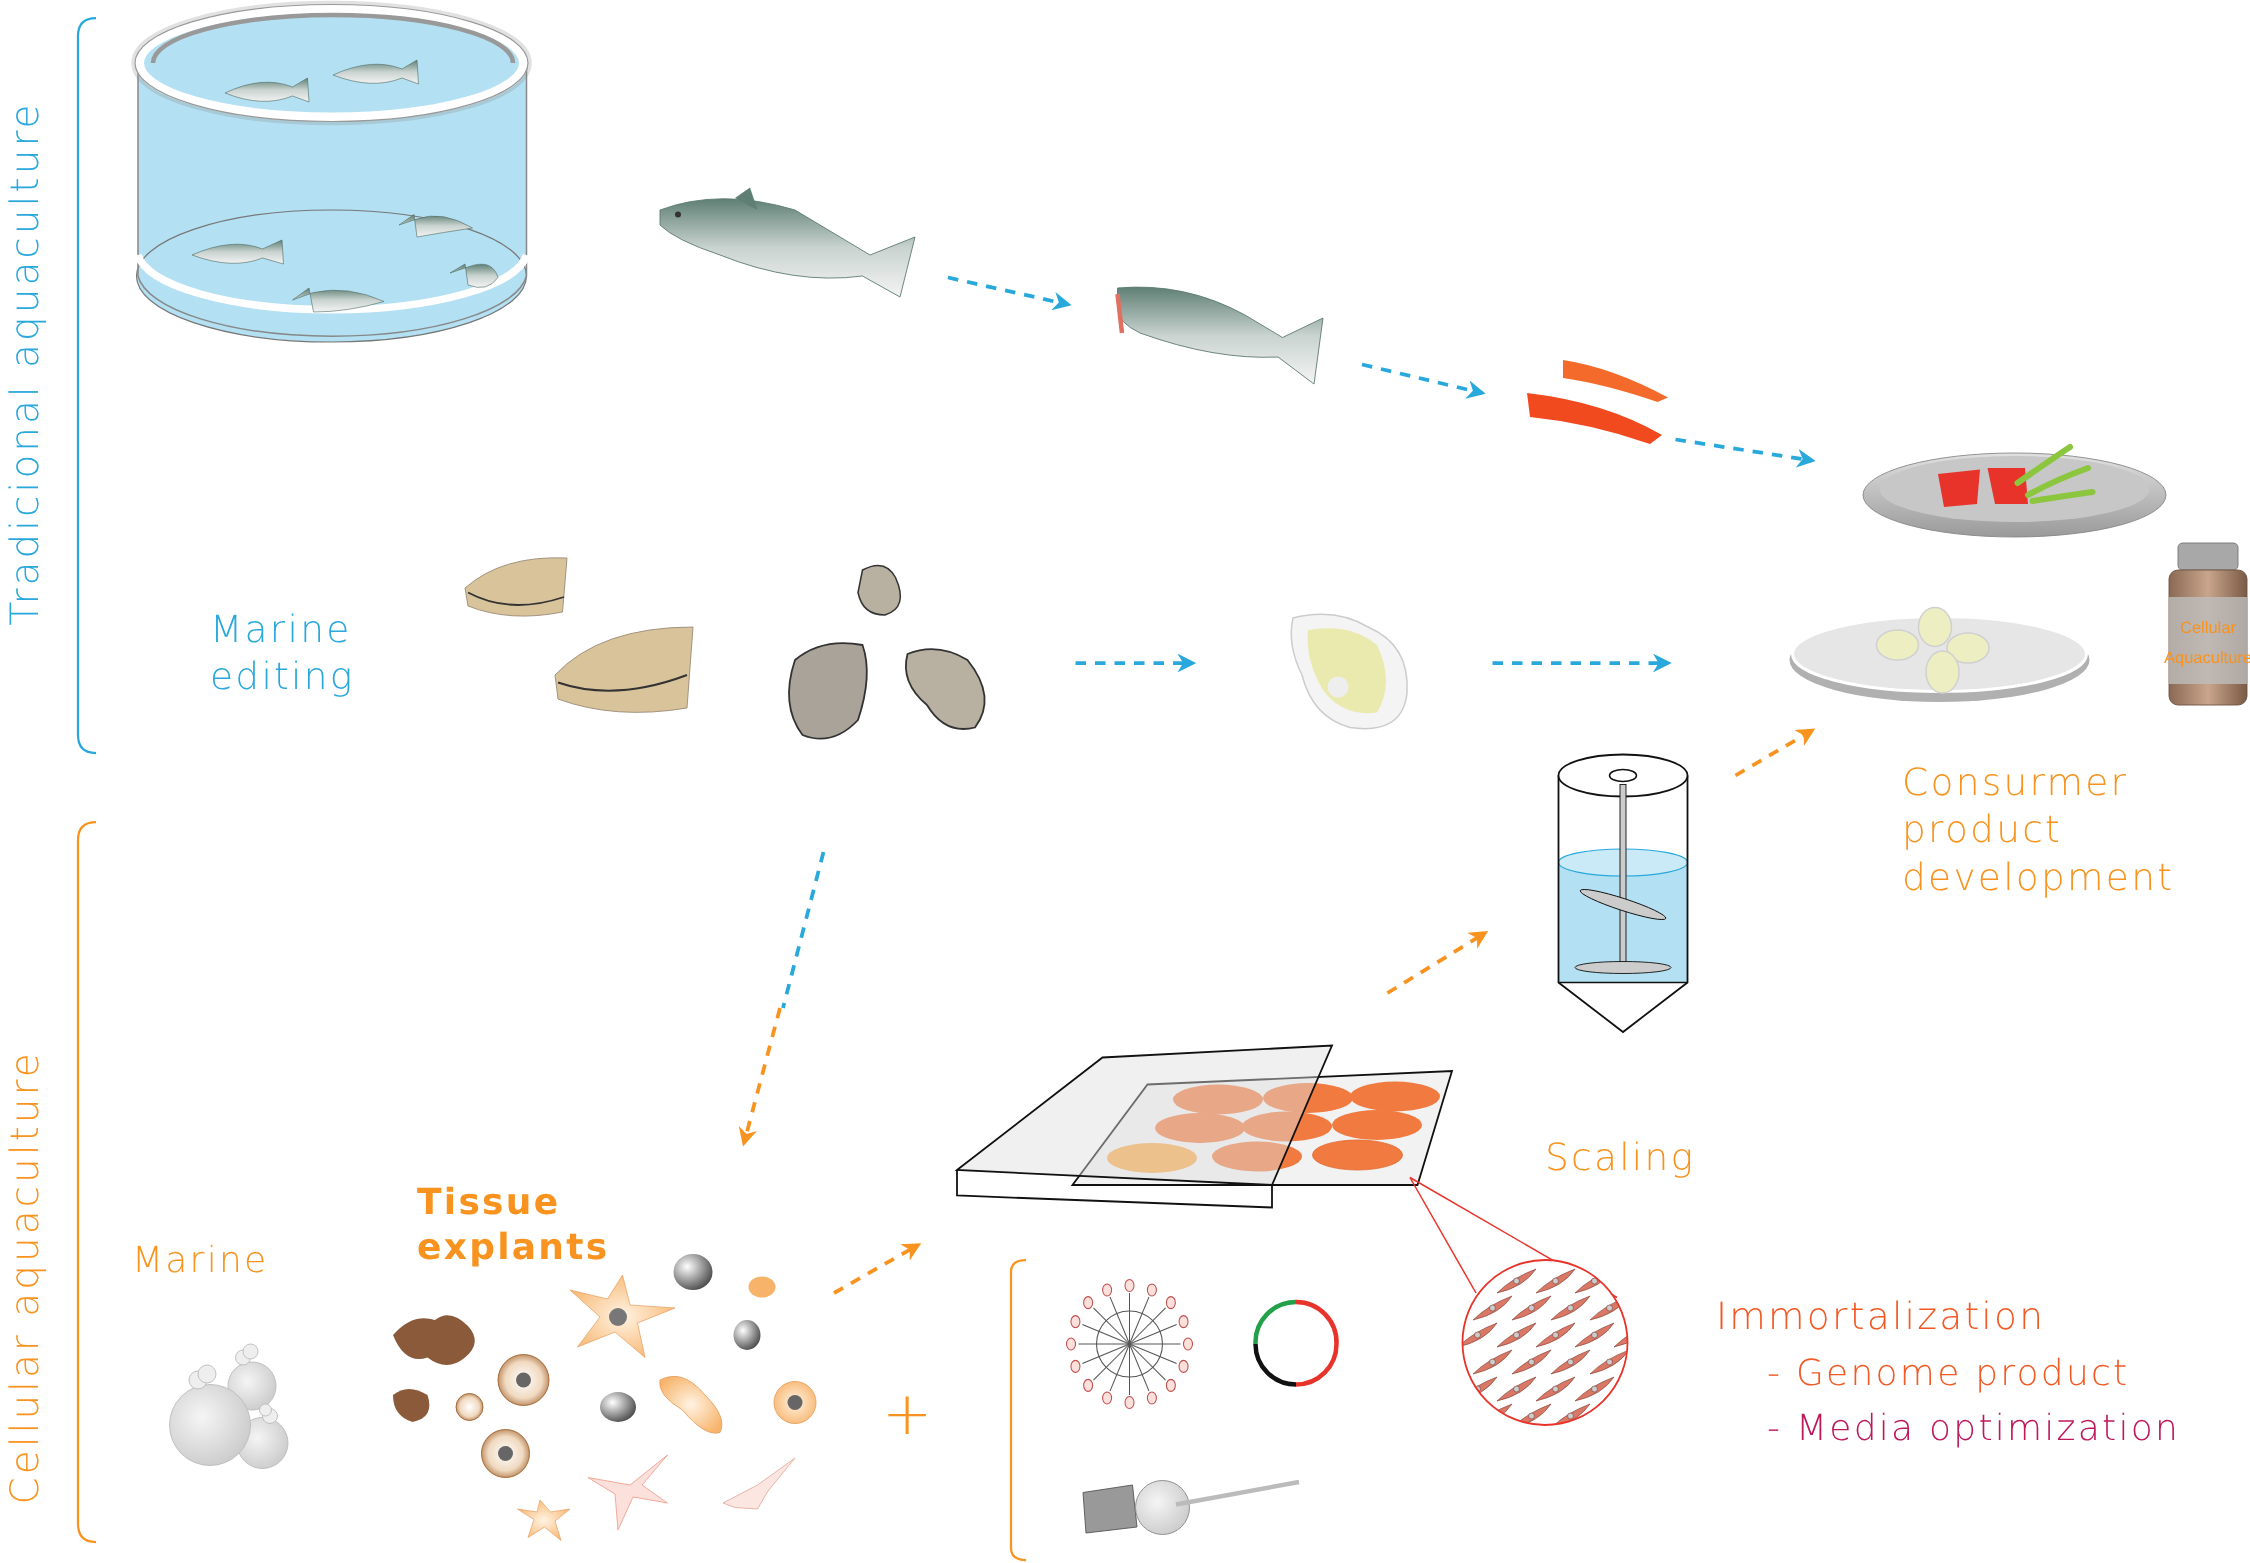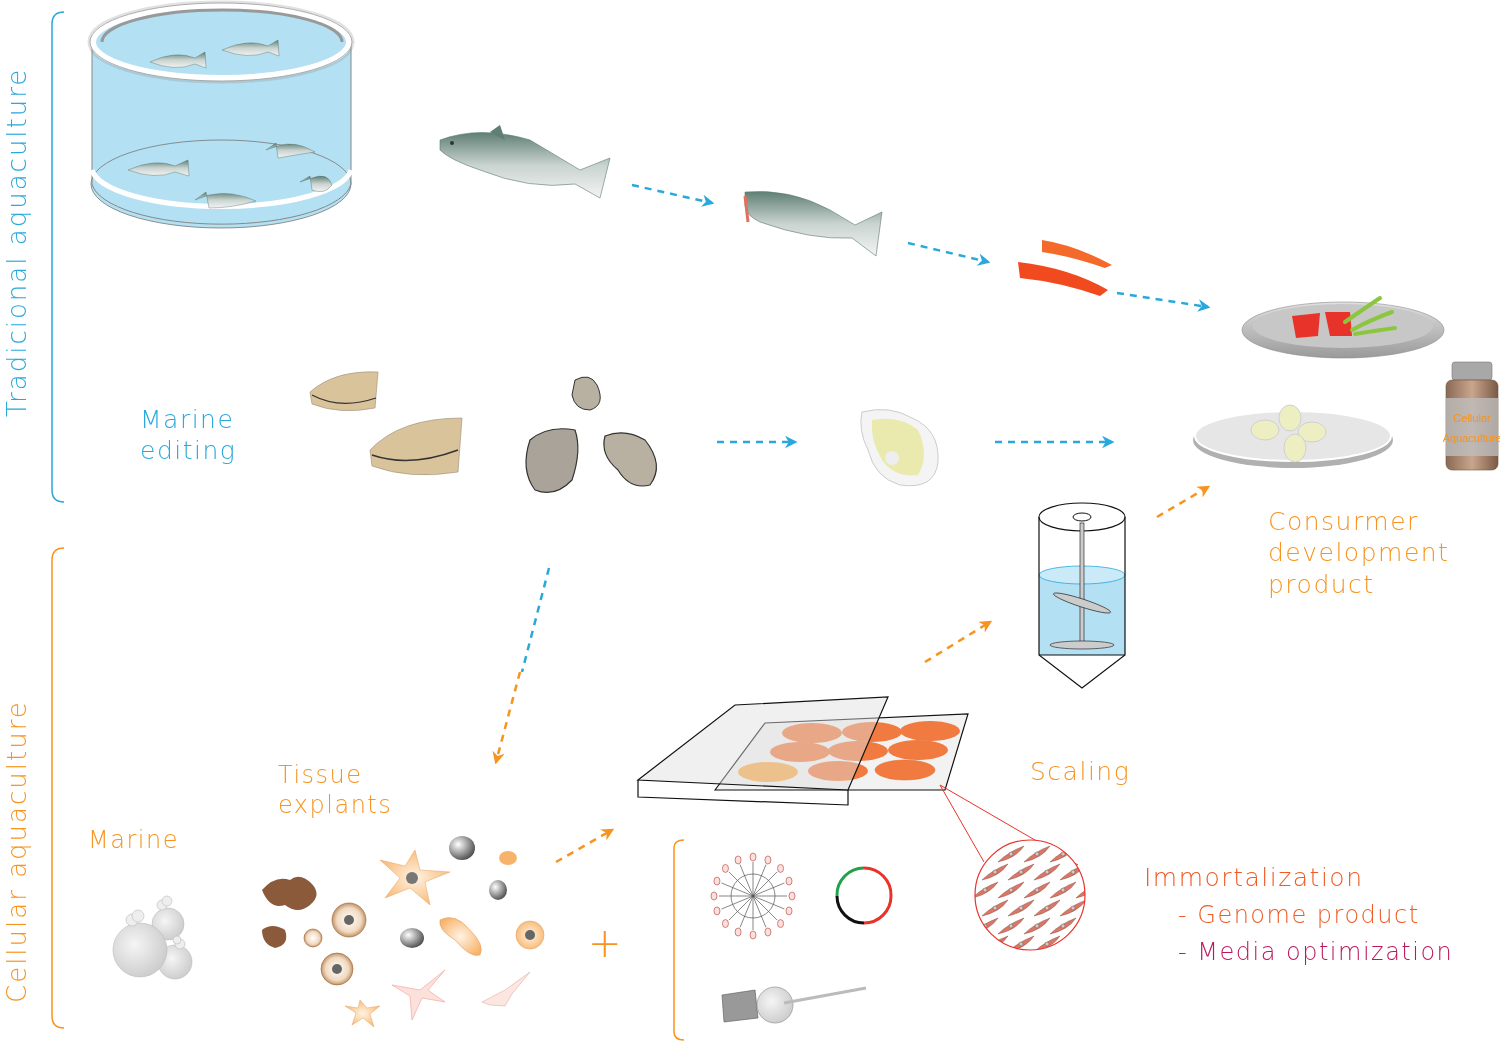--- a/index.html
+++ b/index.html
@@ -349,29 +349,29 @@
 <div class="vert blue" style="left:2px; top:417px;">Tradicional aquaculture</div>
 <div class="vert orange" style="left:2px; top:1003px;">Cellular aquaculture</div>
 
 <div class="lbl blue" style="left:140px; top:404px; width:120px; font-size:25px;">
   <div>Marine</div>
   <div>editing</div>
 </div>
 
 <div class="lbl orange" style="left:1268px; top:506px; width:215px; font-size:25px;">
   <div>Consurmer</div>
+  <div>product</div>
   <div>development</div>
-  <div>product</div>
 </div>
 
 <div class="lbl orange" style="left:1030px; top:756px; width:120px; font-size:25px;">Scaling</div>
 
 <div class="lbl orange" style="left:88px; top:825px; width:130px; font-size:24px;">Marine</div>
 
-<div class="lbl orange" style="left:278px; top:760px; width:130px; font-size:24px;">
+<div class="lbl orange" style="left:278px; top:786px; width:130px; font-size:24px;font-weight:bold;">
   <div>Tissue</div>
   <div>explants</div>
 </div>
 
 <div class="lbl red-orange" style="left:1144px; top:862px; text-align:center; font-size:25px;">Immortalization</div>
 <div class="lbl red-orange" style="left:1178px; top:900px; text-align:left; font-size:24px;">- Genome product</div>
 <div class="lbl black" style="left:1178px; top:937px; text-align:left; font-size:24px;">- Media optimization</div>
 
 <div class="lbl orange" style="left:588px; top:918px; font-size:40px; font-weight:300;">+</div>
 

